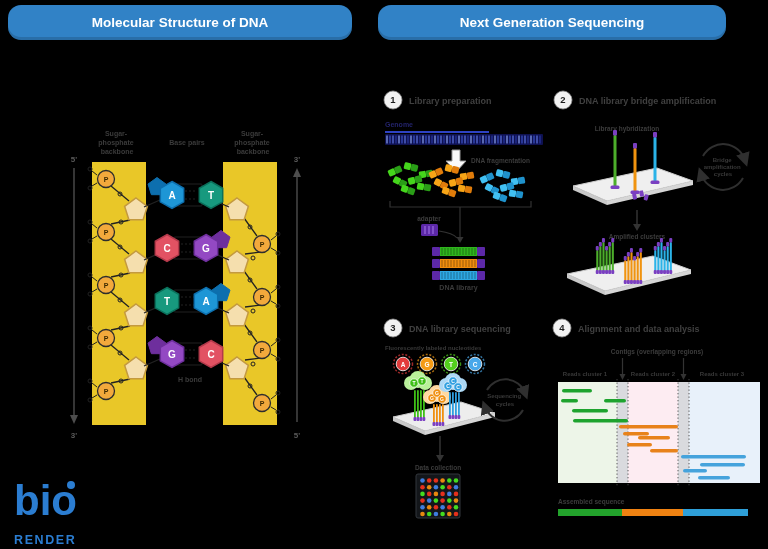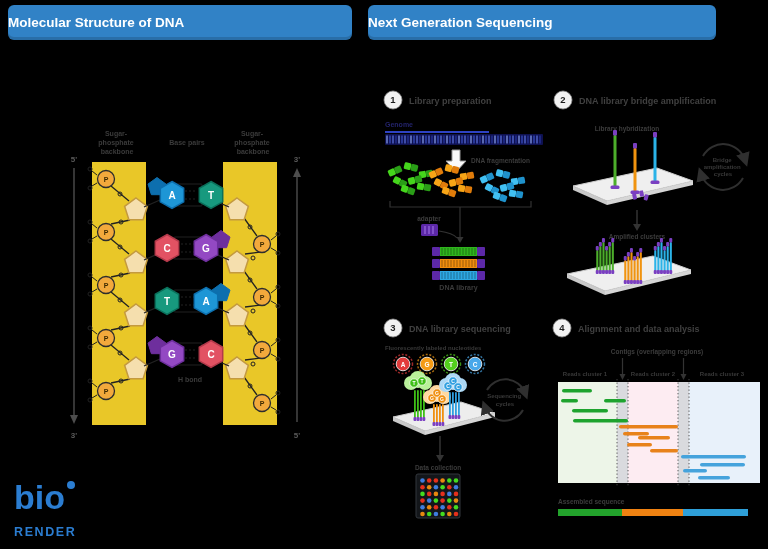--- a/index.html
+++ b/index.html
@@ -1,38 +1,38 @@
 <!DOCTYPE html>
 <html><head>
 <meta charset="utf-8">
 <style>
   *{margin:0;padding:0;box-sizing:border-box}
   html,body{background:#000}
   body{width:768px;height:549px;overflow:hidden;font-family:"Liberation Sans",sans-serif}
   #canvas{position:relative;width:768px;height:549px;background:#000}
-  .hdr{position:absolute;top:5px;height:35px;background:#3182c6;display:flex;align-items:center;justify-content:flex-start;color:#fff;font-weight:bold;font-size:13.5px;border-radius:6px;box-shadow:inset 0 -3px 0 rgba(0,0,0,.15)}
+  .hdr{position:absolute;top:5px;height:35px;background:#3182c6;display:flex;align-items:center;justify-content:center;color:#fff;font-weight:bold;font-size:13.5px;border-radius:13px;box-shadow:inset 0 -3px 0 rgba(0,0,0,.15)}
   #hdr-left{left:8px;width:344px}
-  #hdr-right{left:368px;width:348px}
+  #hdr-right{left:378px;width:348px}
   svg{position:absolute;overflow:visible}
   svg text{font-family:"Liberation Sans",sans-serif}
   .t6{font-size:6px;font-weight:bold;fill:#383838}
   .t65{font-size:6.5px;font-weight:bold;fill:#3c3c3c}
   .t7{font-size:7px;font-weight:bold;fill:#3b3b3b}
   .t8{font-size:8px;font-weight:bold;fill:#5a5a5a}
   .stitle{font-size:9px;font-weight:bold;fill:#404040}
   .num{font-size:9.5px;font-weight:bold;fill:#1d1d1d}
   .ncirc{fill:#f2f2f2;stroke:#8f8f8f;stroke-width:.8}
   .gl{font-size:7px;font-weight:bold;fill:#23236b}
   #dna{left:60px;top:122px;width:300px;height:330px}
   #s1{left:383px;top:90px;width:165px;height:212px}
   #s2{left:553px;top:90px;width:212px;height:212px}
   #s3{left:383px;top:318px;width:165px;height:228px}
   #s4{left:550px;top:318px;width:216px;height:228px}
   #logo{position:absolute;left:14px;top:480px;width:130px;color:#2b7dd1}
-  #logo .bio{font-size:34px;font-weight:bold;line-height:1;position:relative;display:inline-block}
+  #logo .bio{font-size:42px;font-weight:bold;line-height:1;position:relative;display:inline-block}
   #logo .biodot{position:absolute;left:53px;top:1px;width:8px;height:8px;border-radius:50%;background:#2b7dd1}
   #logo .render{font-size:12.5px;font-weight:bold;letter-spacing:1.6px;margin-top:11px}
 </style>
 </head>
 <body>
 
 <div id="canvas">
 
   <div class="hdr" id="hdr-left">
     <span>Molecular Structure of DNA</span>

